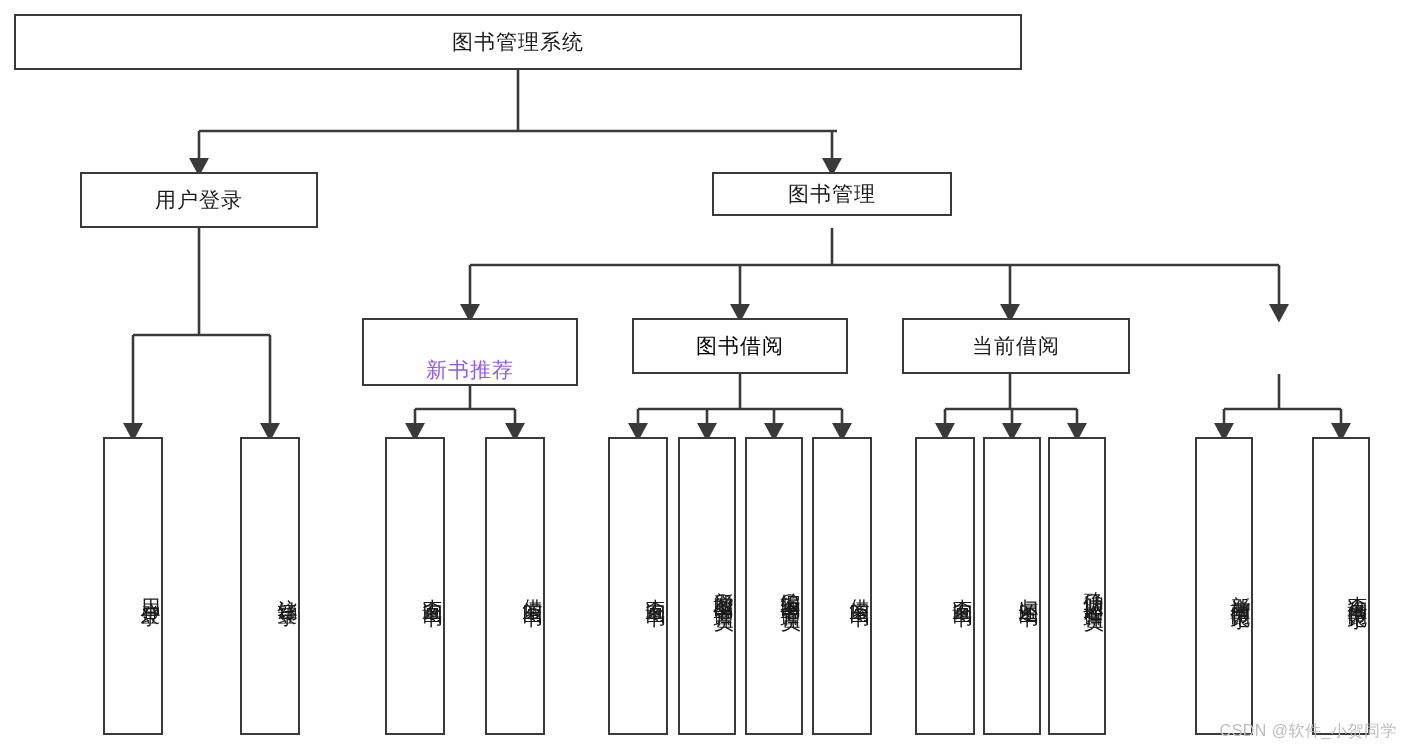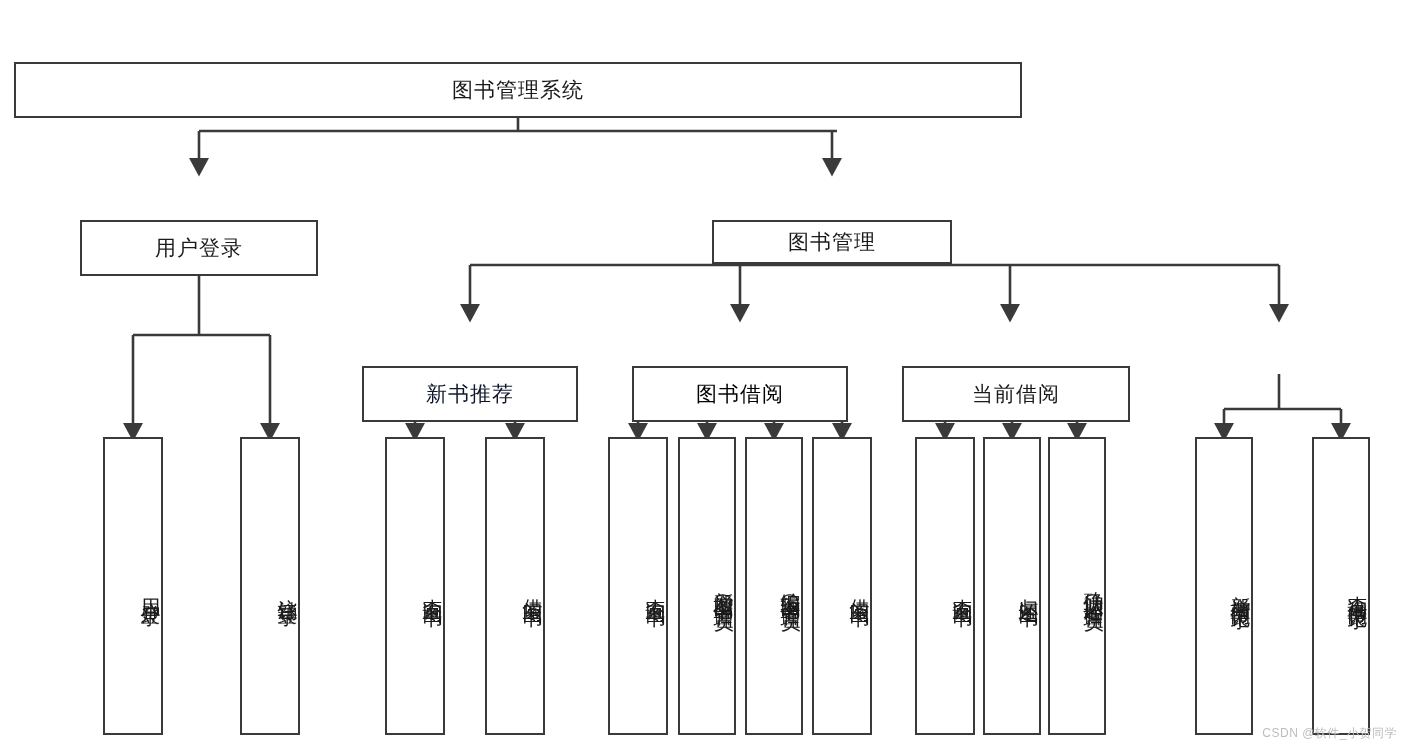--- a/index.html
+++ b/index.html
@@ -30,42 +30,41 @@
     border: 2.5px solid #3a3a3a;
     background: #ffffff;
     display: flex;
     align-items: center;
     justify-content: center;
     color: #1a1a1a;
   }
   .node.horiz {
     font-size: 21px;
     letter-spacing: 1px;
-    margin-top: 48px;
   }
   .node.vert {
     writing-mode: vertical-rl;
     text-orientation: upright;
     font-size: 20px;
     letter-spacing: 3px;
     line-height: 1;
     padding-top: 6px;
     align-items: flex-start;
     justify-content: center;
   }
   .node.vert .vlabel {
     writing-mode: vertical-rl;
     text-orientation: upright;
     display: block;
   }
   #watermark {
     position: absolute;
     right: 8px;
     bottom: 5px;
-    font-size: 12px;
+    font-size: 16px;
     color: #bdbdbd;
     white-space: nowrap;
     letter-spacing: 0.5px;
     text-align: center;
   }
 </style>
 </head>
 <body>
 
 <div id="canvas">
@@ -124,21 +123,21 @@
     <span>图书管理系统</span>
   </div>
 
   <div class="node horiz" style="left: 80px; top: 172px; width: 238px; height: 56px; border-color: rgb(58, 58, 58); color: rgb(26, 26, 26);">
     <span>用户登录</span>
   </div>
   <div class="node horiz" style="left: 712px; top: 172px; width: 240px; height: 44px; border-color: rgb(58, 58, 58); color: rgb(26, 26, 26);">
     <span>图书管理</span>
   </div>
 
-  <div class="node horiz" style="left: 362px; top: 318px; width: 216px; height: 56px; border-color: rgb(58, 58, 58); color: #0f172a;">
+  <div class="node horiz" style="left: 362px; top: 318px; width: 216px; height: 68px; border-color: rgb(58, 58, 58); color: #8b5cf6; align-items: flex-end;">
     <span>新书推荐</span>
   </div>
   <div class="node horiz" style="left: 632px; top: 318px; width: 216px; height: 56px; border-color: rgb(58, 58, 58); color: #000000;">
     <span>图书借阅</span>
   </div>
   <div class="node horiz" style="left: 902px; top: 318px; width: 228px; height: 56px; border-color: rgb(58, 58, 58); color: rgb(26, 26, 26);">
     <span>当前借阅</span>
   </div>
 
   <div class="node vert" style="left: 103px; top: 437px; width: 60px; height: 298px; border-color: rgb(58, 58, 58); color: rgb(26, 26, 26);">

